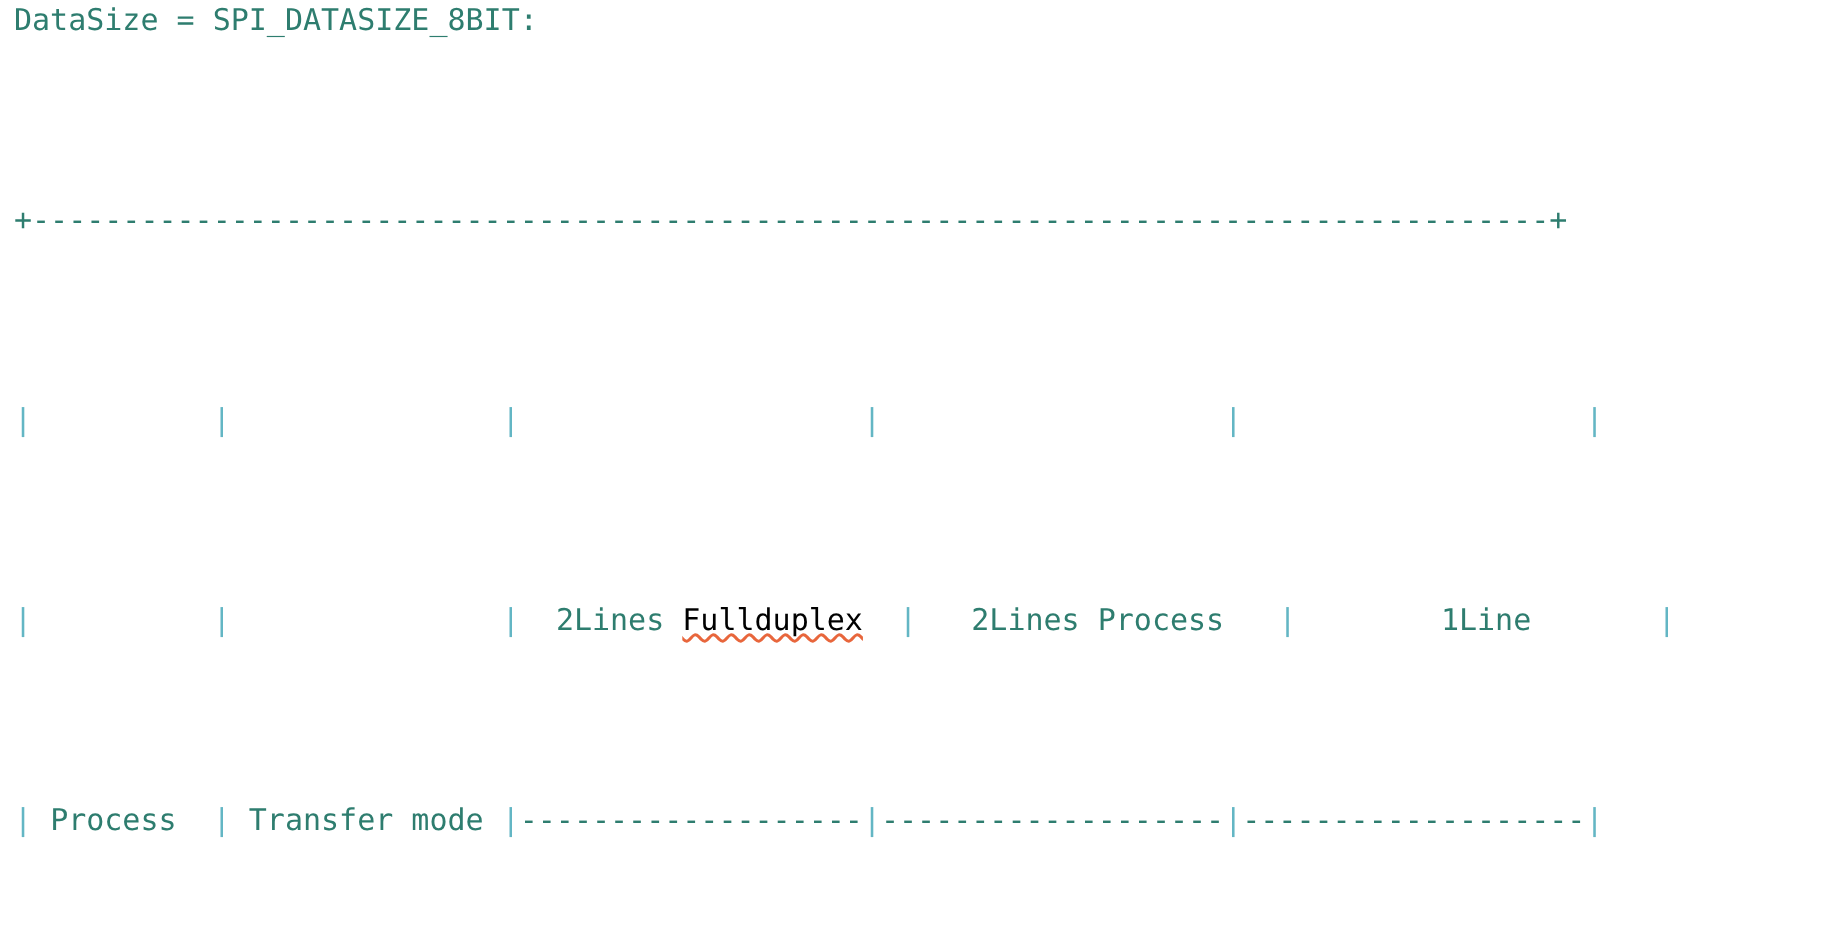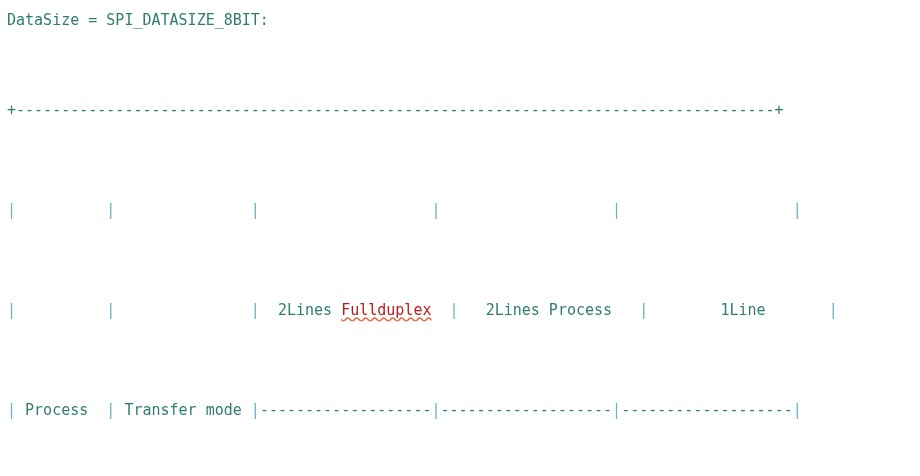--- a/index.html
+++ b/index.html
@@ -18,21 +18,21 @@
     position: relative;
     width: 920px;
     height: 476px;
     background: #ffffff;
   }
 
   
   .title-line {
     position: absolute;
     left: 0px;
-    top: 10px;
+    top: 0px;
     font-size: 15px;
     line-height: 20px;
     letter-spacing: 0px;
     color: #2e7d6f;
     white-space: pre;
     padding-left: 7px;
   }
 
   
   .ascii-table {
@@ -52,21 +52,21 @@
     white-space: pre;
   }
 
   
   .bar   { color: #63b6c4; }   
   .rule  { color: #2e7d6f; }   
   .txt   { color: #2e7d6f; margin-top: 16px; }   
 
   
   .sp {
-    color: #b91c1c;
+    color: #000000;
     text-decoration: underline wavy #e8663c;
     text-decoration-skip-ink: none;
     text-underline-offset: 1px;
   }
 
   
   @supports not (text-decoration: underline wavy red) {
     .sp { border-bottom: 1px dotted #e8663c; }
   }
 </style>

